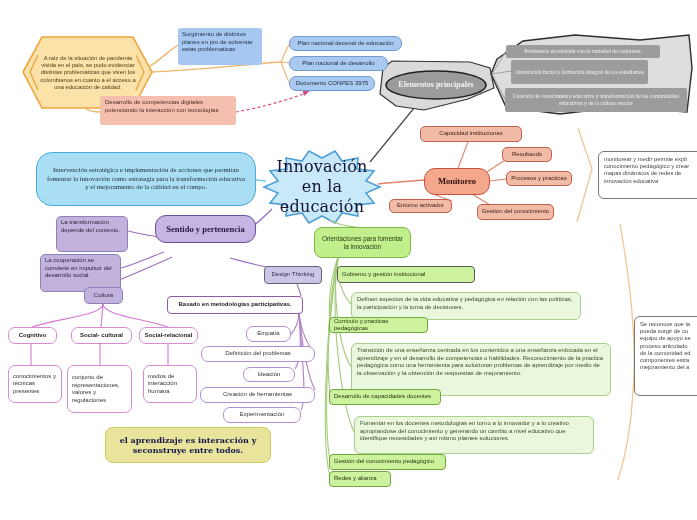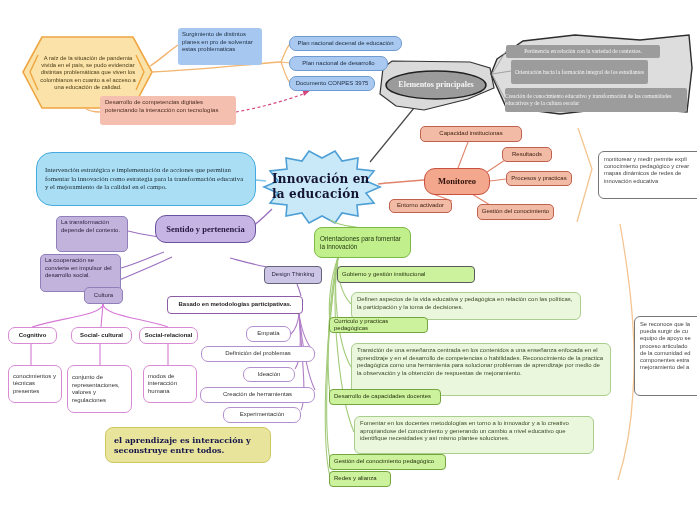--- a/index.html
+++ b/index.html
@@ -1,31 +1,31 @@
 <!DOCTYPE html>
 <html><head>
 <meta charset="utf-8">
 <style>
   html,body{margin:0;padding:0;background:#fff;}
   .canvas{position:relative;width:697px;height:520px;background:#ffffff;overflow:hidden;
           font-family:"Liberation Sans",sans-serif;color:#333;}
   svg.wires{position:absolute;left:0;top:0;width:697px;height:520px;}
   .node{position:absolute;box-sizing:border-box;font-size:6px;line-height:1.25;}
-  .cbox{display:flex;align-items:center;justify-content:center;}
+  .cbox{display:flex;align-items:center;justify-content:center;text-align:center;}
   .lbox{display:flex;align-items:center;text-align:left;padding:2px 4px;}
 
   .hex-text{width:100px;text-align:center;color:#4a3b16;font-size:5.8px;}
   .box-blue-flat{background:#a6c8f0;border-radius:3px;color:#22324a;padding:3px 4px;text-align:left;}
   .box-blue-pill{background:#a9c9f0;border:1px solid #6f9bd1;border-radius:7px;color:#1d2b3f;}
   .box-pink{background:#f5bfaf;border-radius:3px;color:#4a2c22;padding:3px 5px;text-align:left;}
   .box-gray{background:#9c9c9c;color:#f4f4f4;border-radius:2px;font-family:"Liberation Serif",serif;font-size:5.6px;}
   .ellipse-label{color:#f5f5f5;font-family:"Liberation Serif",serif;font-weight:bold;font-size:8px;}
   .box-strategy{background:#a9def5;border:1.5px solid #47abdf;border-radius:16px;
                 font-family:"Liberation Serif",serif;font-size:6.8px;color:#1c2a33;padding:4px 8px;}
-  .root-title{font-family:"DejaVu Serif",serif;font-weight:bold;font-size:12px;color:#141432;letter-spacing:.2px;}
+  .root-title{font-family:"DejaVu Serif",serif;font-weight:normal;font-size:16px;color:#141432;letter-spacing:.2px;}
   .box-salmon-main{background:#f3a78d;border:1.5px solid #c9513f;border-radius:11px;
                    font-family:"Liberation Serif",serif;font-weight:bold;font-size:8.5px;color:#301008;}
   .box-salmon{background:#f2bba5;border:1px solid #c2604f;border-radius:5px;color:#3c1c12;}
   .note{background:#ffffff;border:1px solid #777;border-radius:6px;padding:4px 5px;font-size:5.8px;color:#444;}
   .note div{white-space:nowrap;}
   .box-purple-main{background:#c6b5e4;border:1.5px solid #69519e;border-radius:11px;
                    font-family:"Liberation Serif",serif;font-weight:bold;font-size:8.5px;color:#241640;}
   .box-purple{background:#c2b3dd;border:1px solid #8f80bc;border-radius:5px;color:#2c2440;padding:2px 4px;text-align:left;}
   .box-dt{background:#cdc5e6;border:1px solid #63637a;border-radius:4px;color:#2c2c44;}
   .box-basado{background:#fff;border:1px solid #8e5ba6;border-radius:4px;font-weight:bold;color:#222;}

